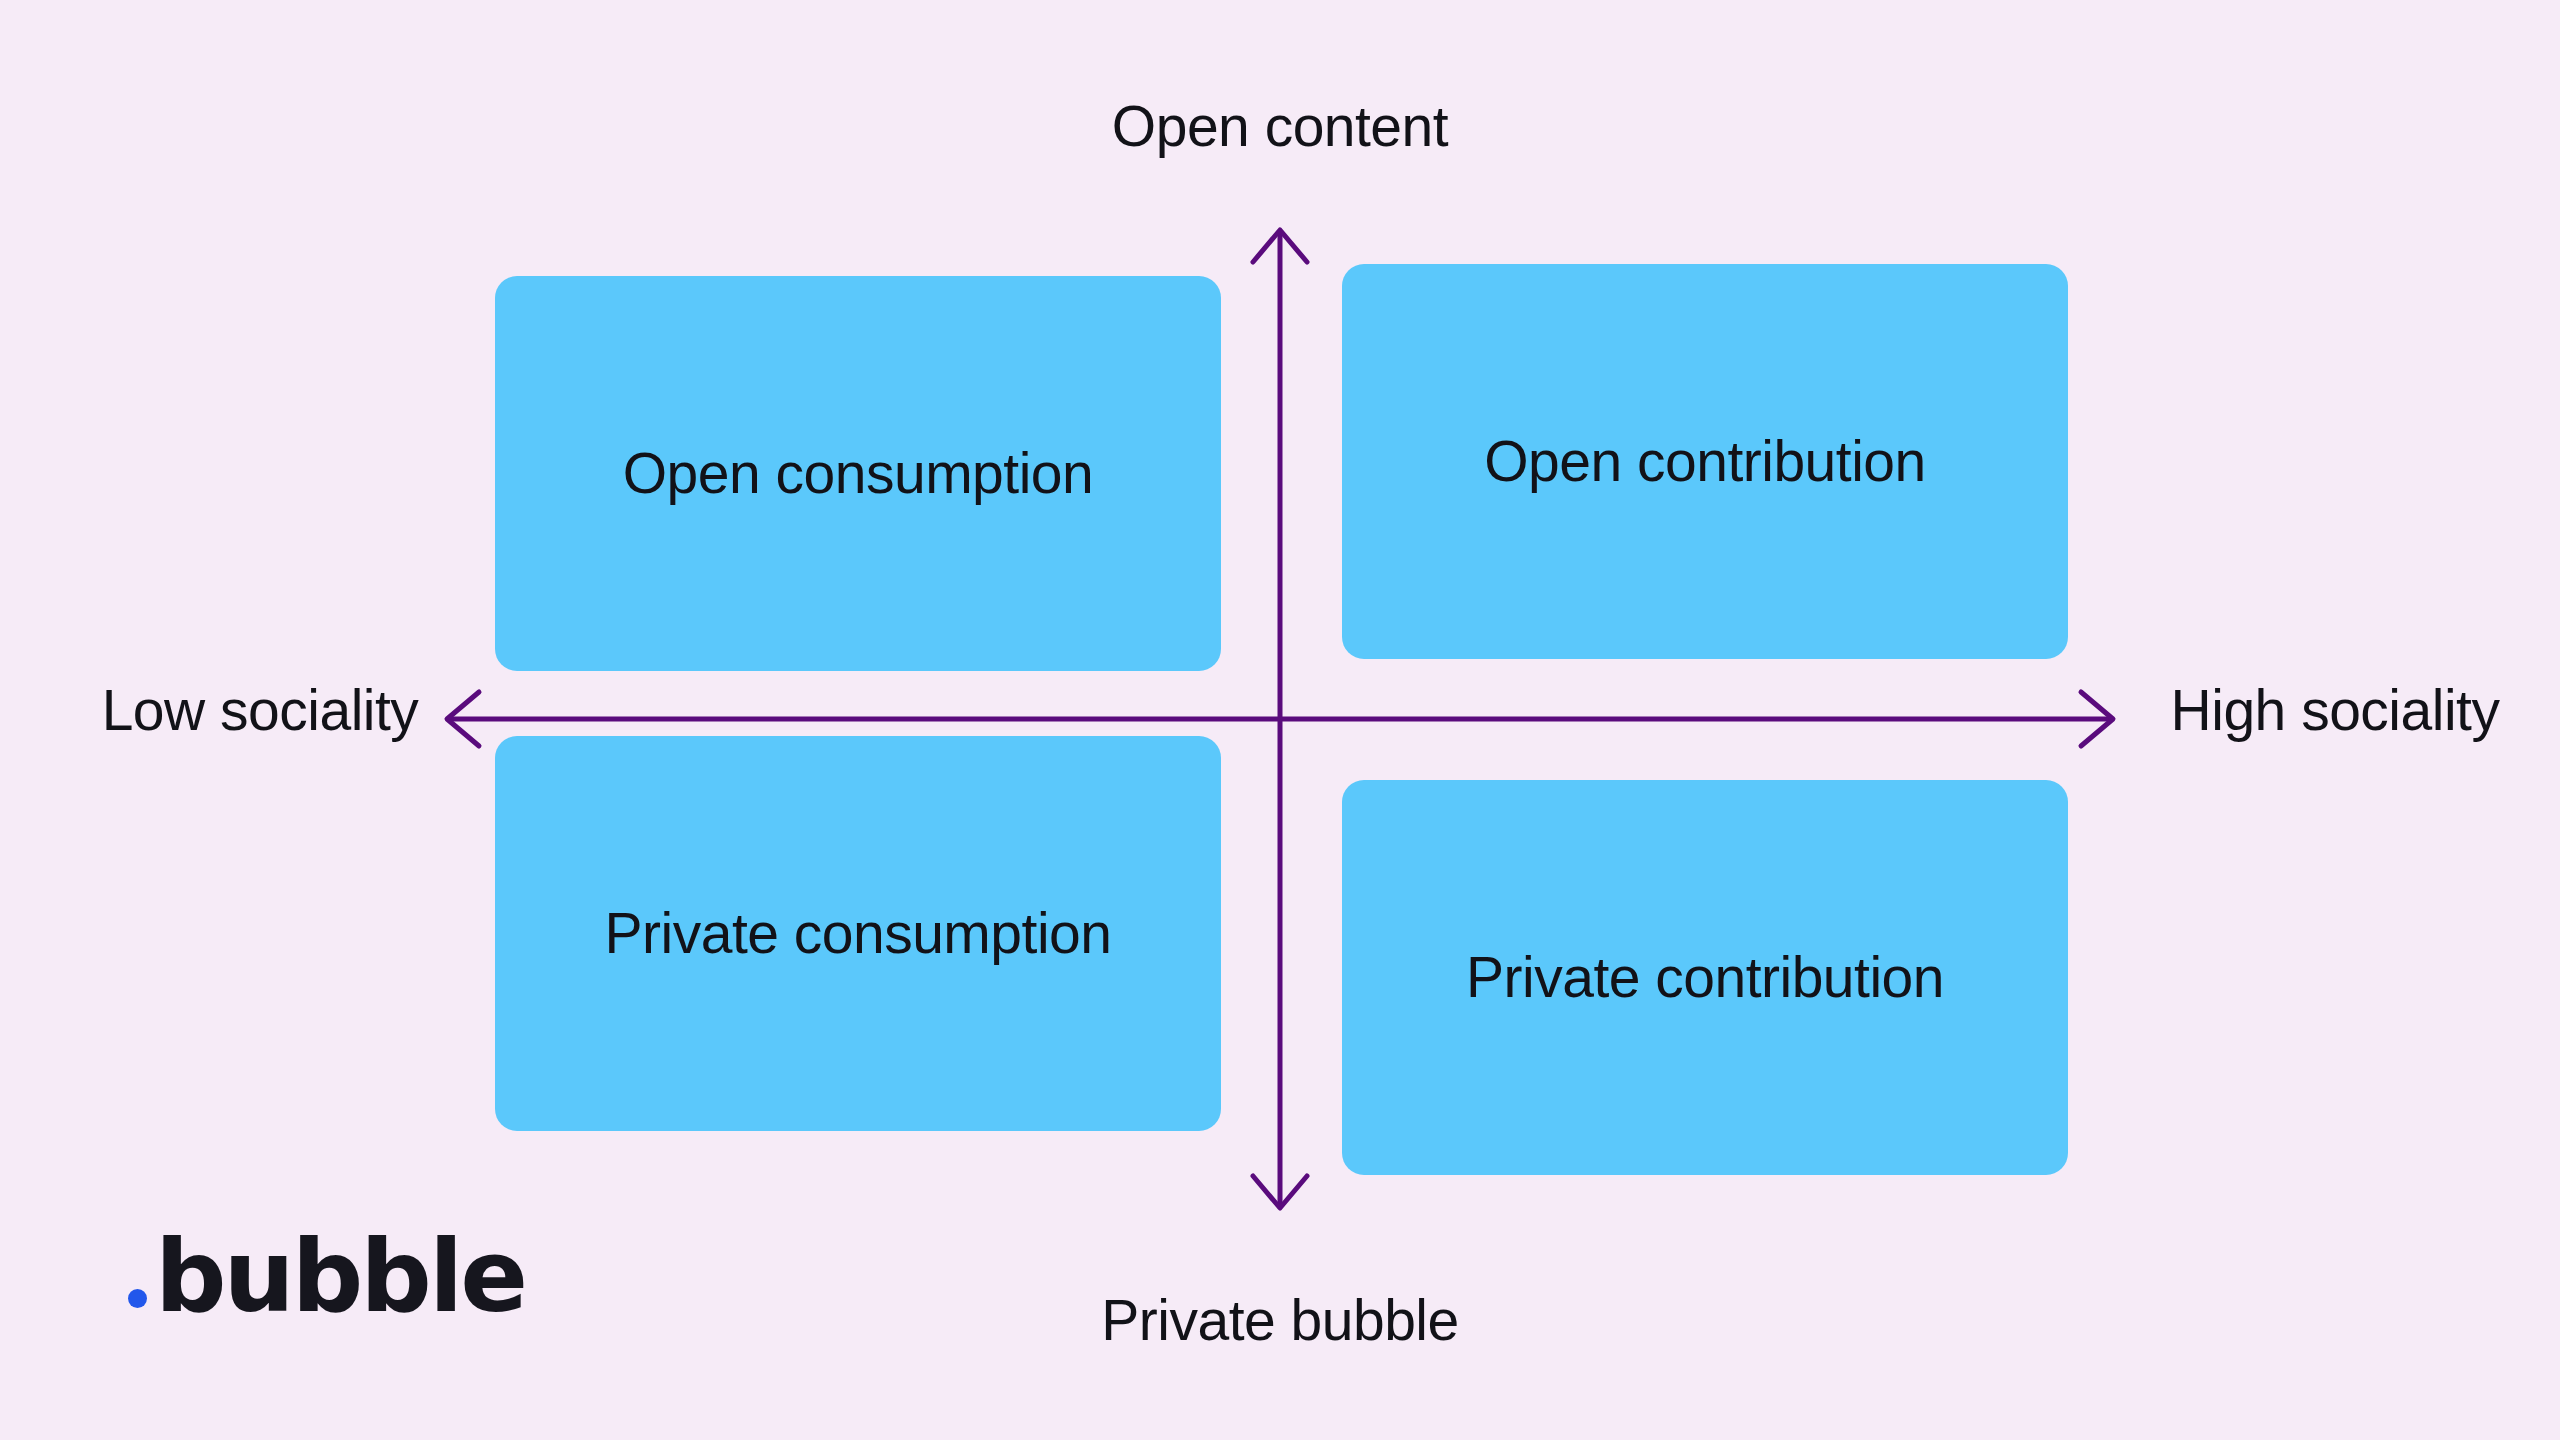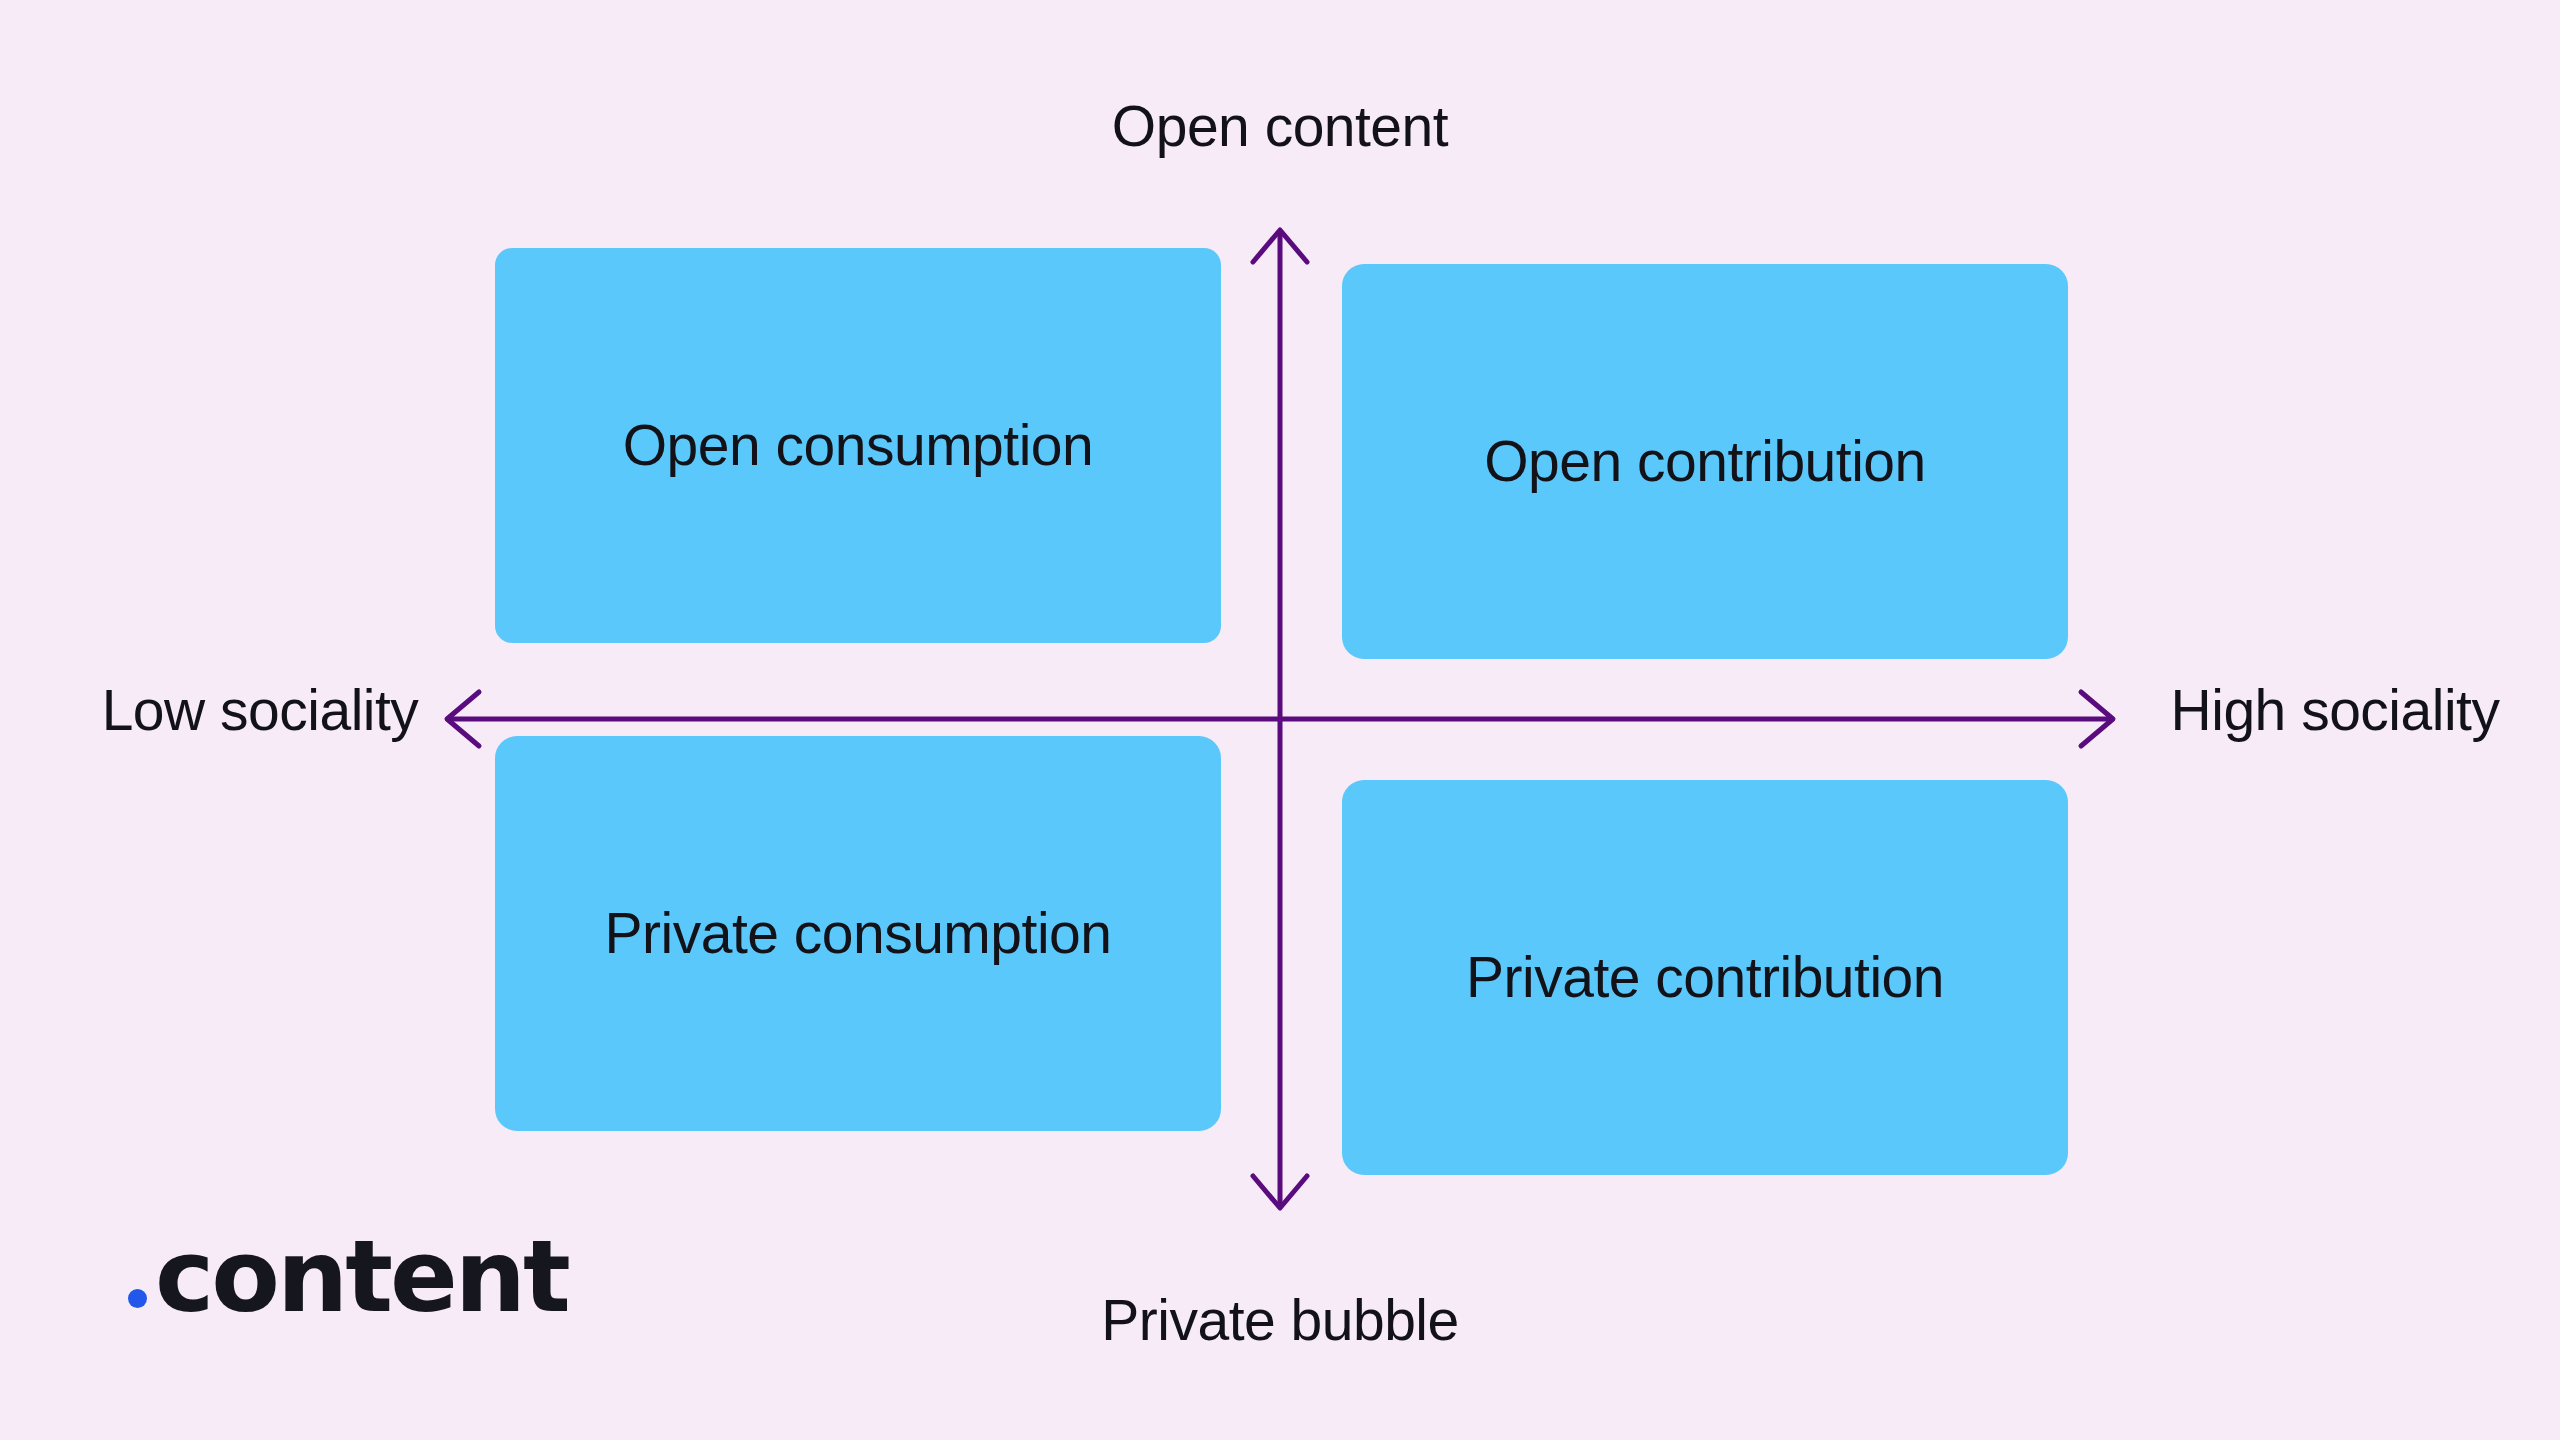--- a/index.html
+++ b/index.html
@@ -42,21 +42,21 @@
     align-items: center;
     justify-content: center;
   }
   .quadrant-label {
     font-size: 57px;
     line-height: 1.1;
     color: var(--text, #121218);
     letter-spacing: -0.5px;
     white-space: nowrap;
   }
-  .q-top-left     { left: 495px;  top: 248px; border-radius: 17px; }
+  .q-top-left     { left: 495px;  top: 276px; }
   .q-top-right    { left: 1342px; top: 264px; }
   .q-bottom-left  { left: 495px;  top: 736px; }
   .q-bottom-right { left: 1342px; top: 780px; }
   .axis-label {
     position: absolute;
     font-size: 57px;
     line-height: 1.15;
     color: var(--text, #121218);
     letter-spacing: -0.5px;
     white-space: nowrap;
@@ -120,16 +120,16 @@
   </div>
   <div class="quadrant q-bottom-left">
     <span class="quadrant-label">Private consumption</span>
   </div>
   <div class="quadrant q-bottom-right">
     <span class="quadrant-label">Private contribution</span>
   </div>
 
   <div class="logo">
     <span class="logo-dot"></span>
-    <span class="logo-text">content</span>
+    <span class="logo-text">bubble</span>
   </div>
 
 </div>
 
 </body></html>

